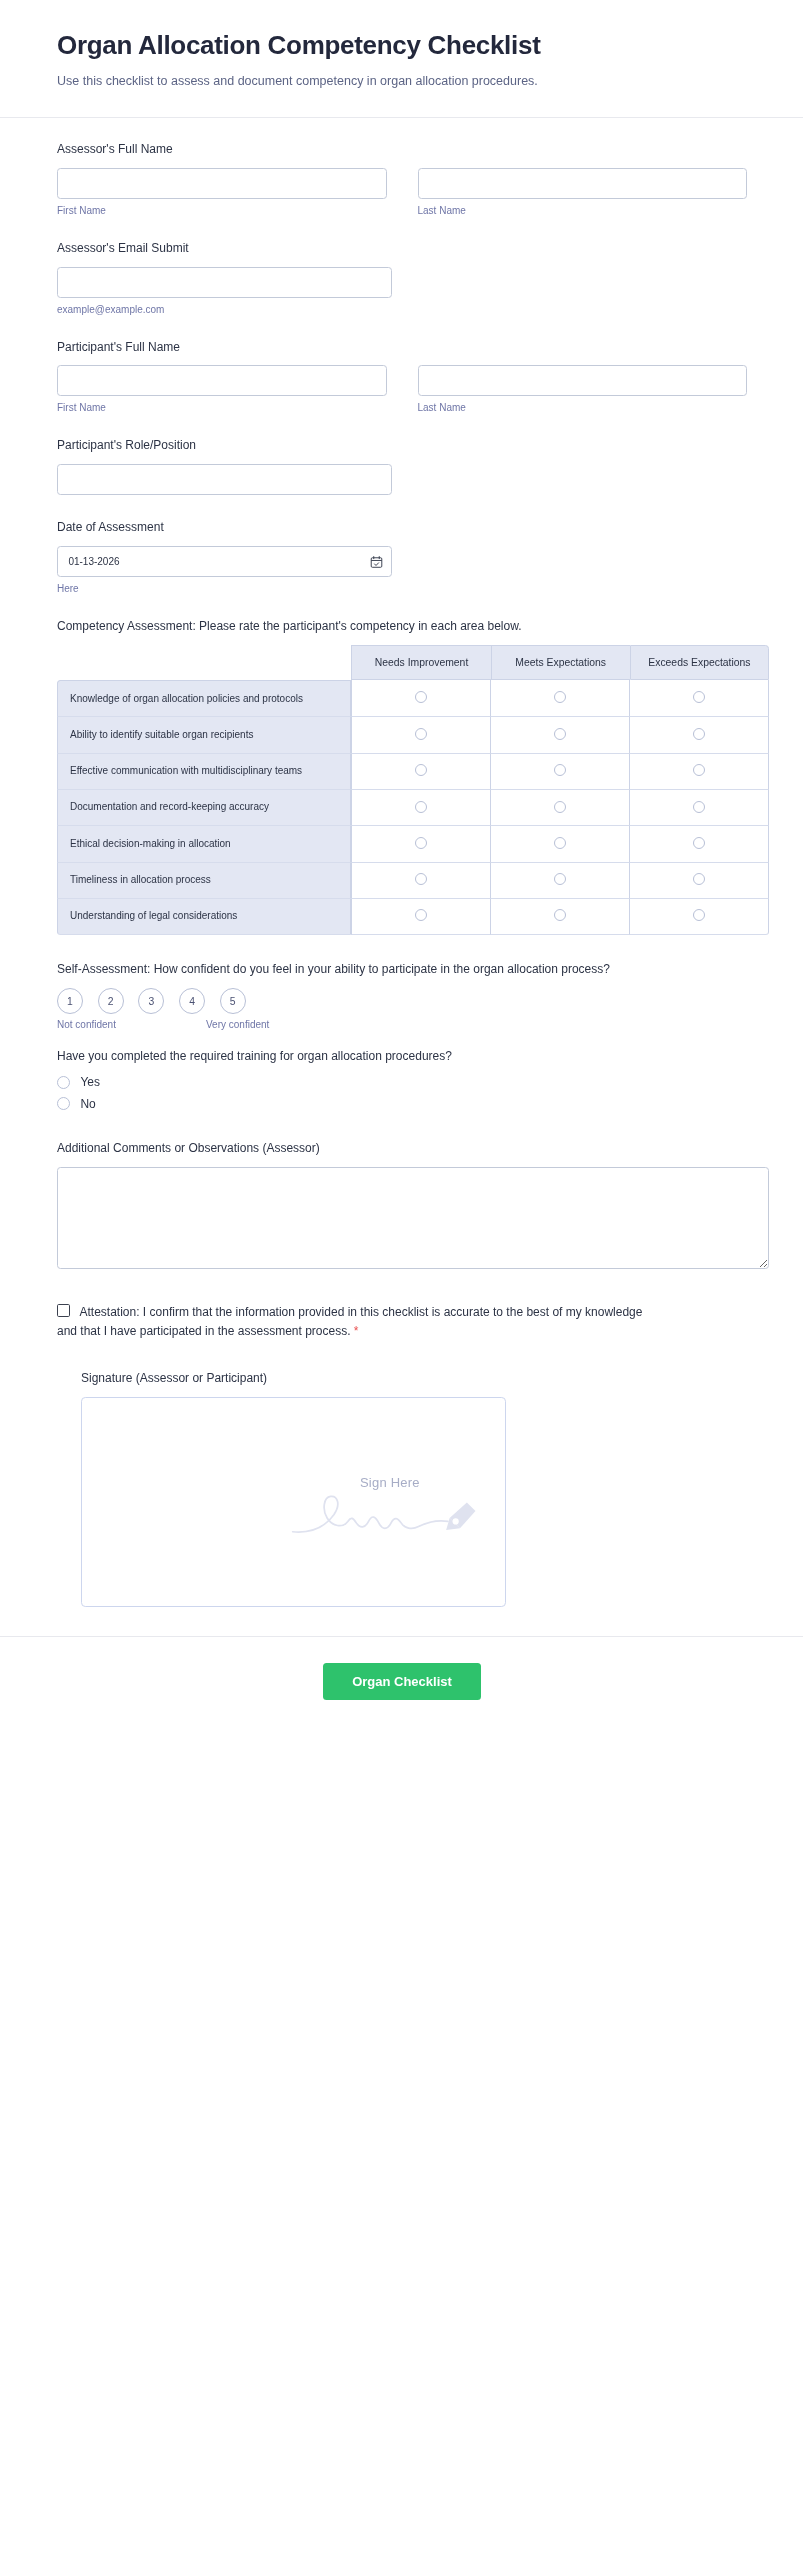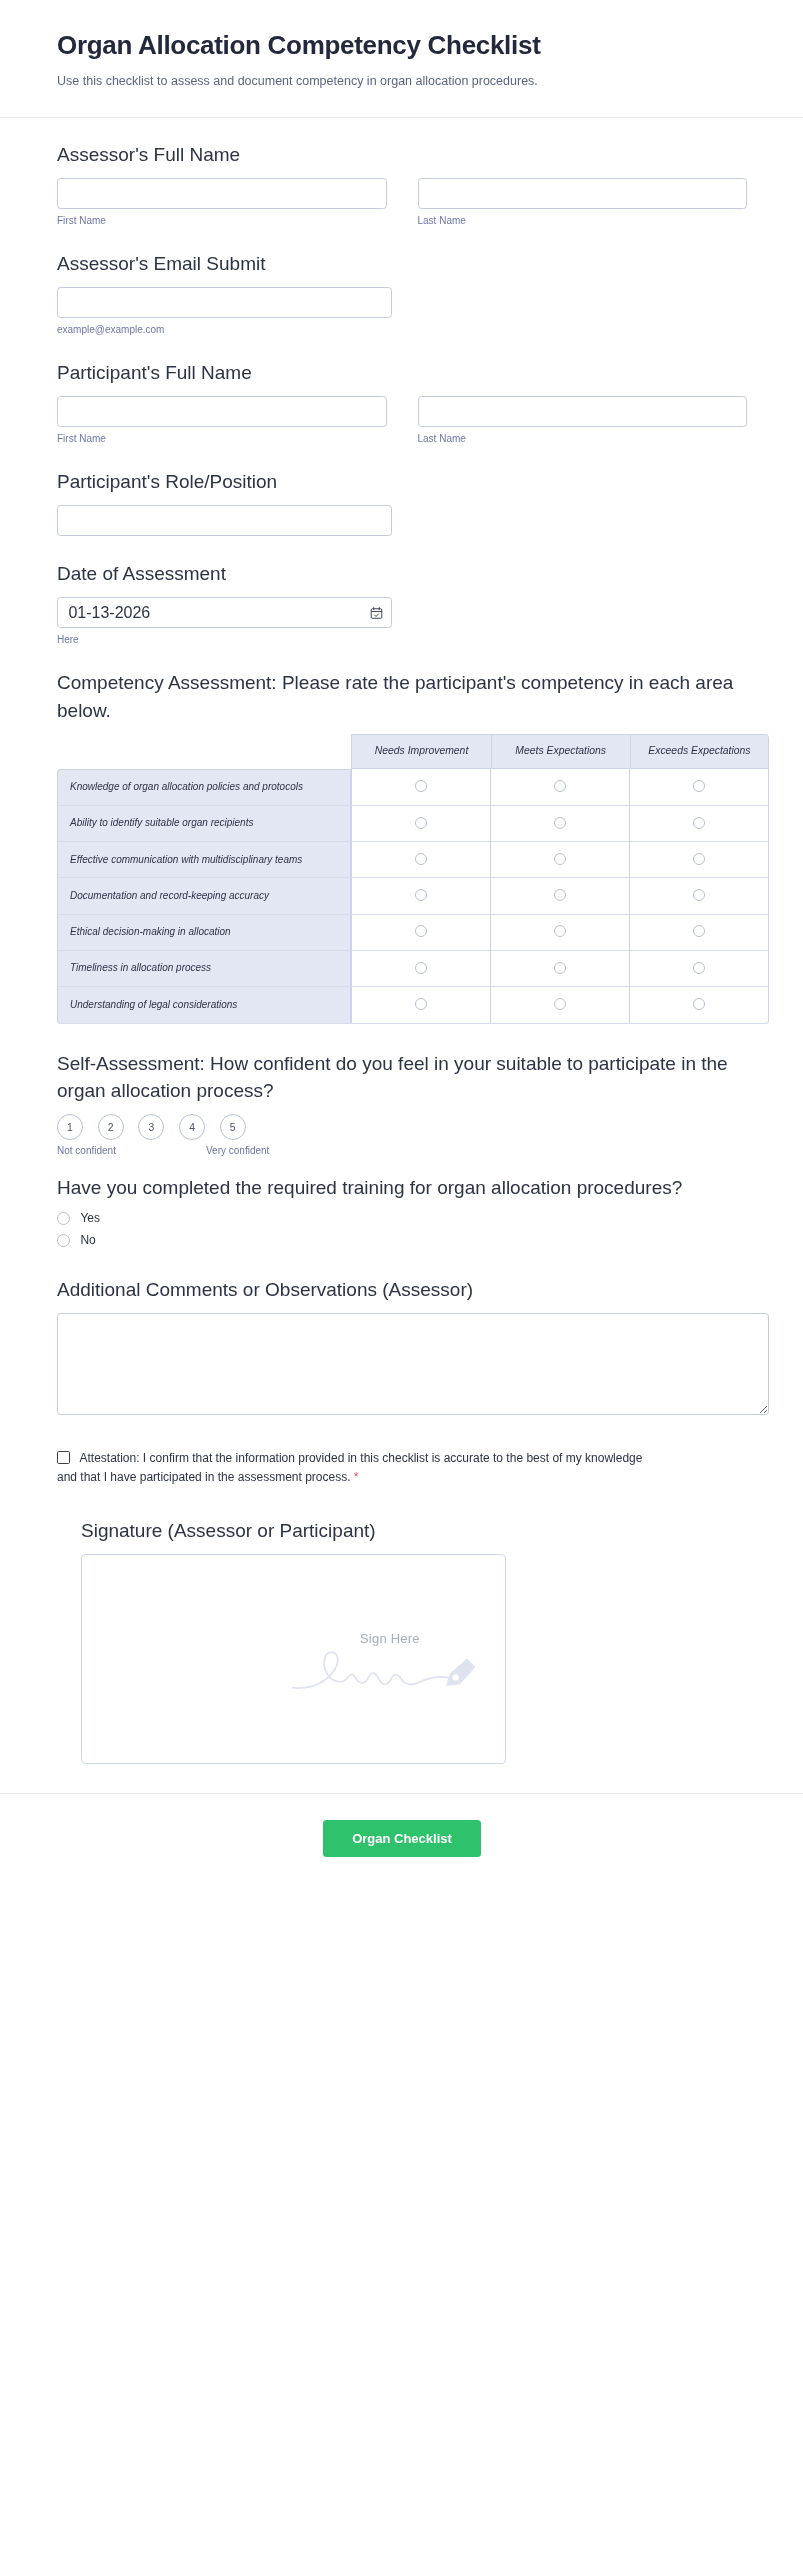--- a/index.html
+++ b/index.html
@@ -30,21 +30,21 @@
     line-height: 1.55;
     color: #5c6485;
     max-width: 640px;
   }
 
   
   .form-body { padding: 22.5px 57px 0 57px; }
 
   .field-block { margin-bottom: 24px; }
   .field-label {
-    font-size: 19px;
+    font-size: 12px;
     color: #2c3345;
     margin-bottom: 9.5px;
     line-height: 1.45;
     font-weight: normal;
   }
   .field-label.multiline { max-width: 717px; }
 
   .sublabel {
     font-size: 10px;
     color: #6f76a7;
@@ -54,21 +54,21 @@
   .inputs-row { display: flex; gap: 31px; }
   .input-col { width: 335px; }
   .input-col.short { width: 335px; }
 
   input.text-input {
     width: 100%;
     height: 31px;
     border: 0.9px solid #c3cad9;
     border-radius: 3.5px;
     background: #fff;
-    font-size: 16px;
+    font-size: 10px;
     color: #2c3345;
     padding: 0 10.4px;
     font-family: "Liberation Sans", sans-serif;
     outline: none;
   }
   input.text-input::placeholder { color: #b6bdd0; }
 
   .date-wrap { position: relative; width: 335px; }
   .date-wrap input { padding-right: 31px; }
   .cal-icon {
@@ -80,21 +80,20 @@
   }
 
   
   .matrix-wrap { margin-top: 3.5px; margin-bottom: 26px; }
   table.matrix {
     border-collapse: separate;
     border-spacing: 0;
     width: 712px;
     table-layout: fixed;
     font-size: 10.4px;
-    font-style: italic;
   }
   table.matrix th.corner {
     width: 294px;
     background: transparent;
     border: none;
   }
   table.matrix th.opt {
     width: 139px;
     background: #e3e7f3;
     border: 0.9px solid #ccd3e6;
@@ -407,21 +406,21 @@
             <td class="cell first"><span class="radio-circle"></span></td>
             <td class="cell"><span class="radio-circle"></span></td>
             <td class="cell"><span class="radio-circle"></span></td>
           </tr>
         </tbody>
       </table>
     </div>
   </div>
 
   <div class="field-block">
-    <div class="field-label multiline">Self-Assessment: How confident do you feel in your suitable to participate in the organ allocation process?</div>
+    <div class="field-label multiline">Self-Assessment: How confident do you feel in your ability to participate in the organ allocation process?</div>
     <div class="scale-row">
       <div class="scale-item">1</div>
       <div class="scale-item">2</div>
       <div class="scale-item">3</div>
       <div class="scale-item">4</div>
       <div class="scale-item">5</div>
     </div>
     <div class="scale-legend">
       <span class="low">Not confident</span>
       <span class="high">Very confident</span>

